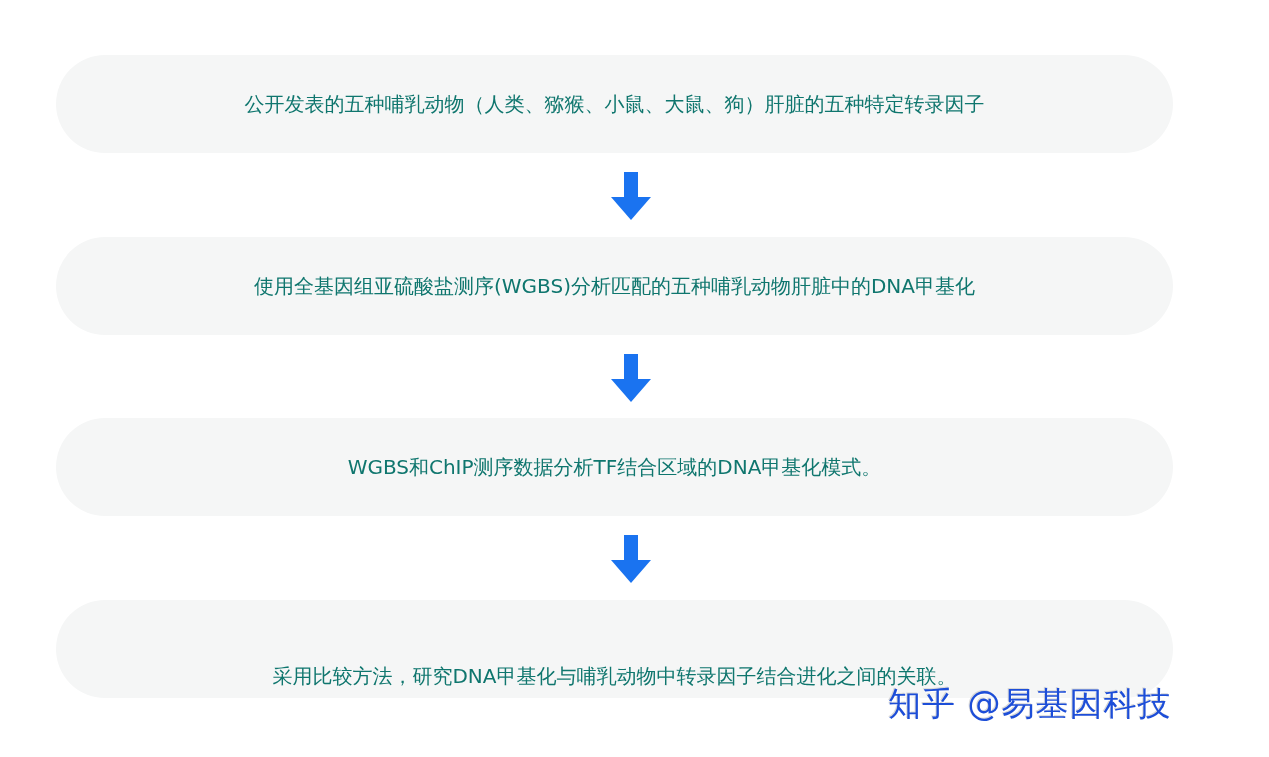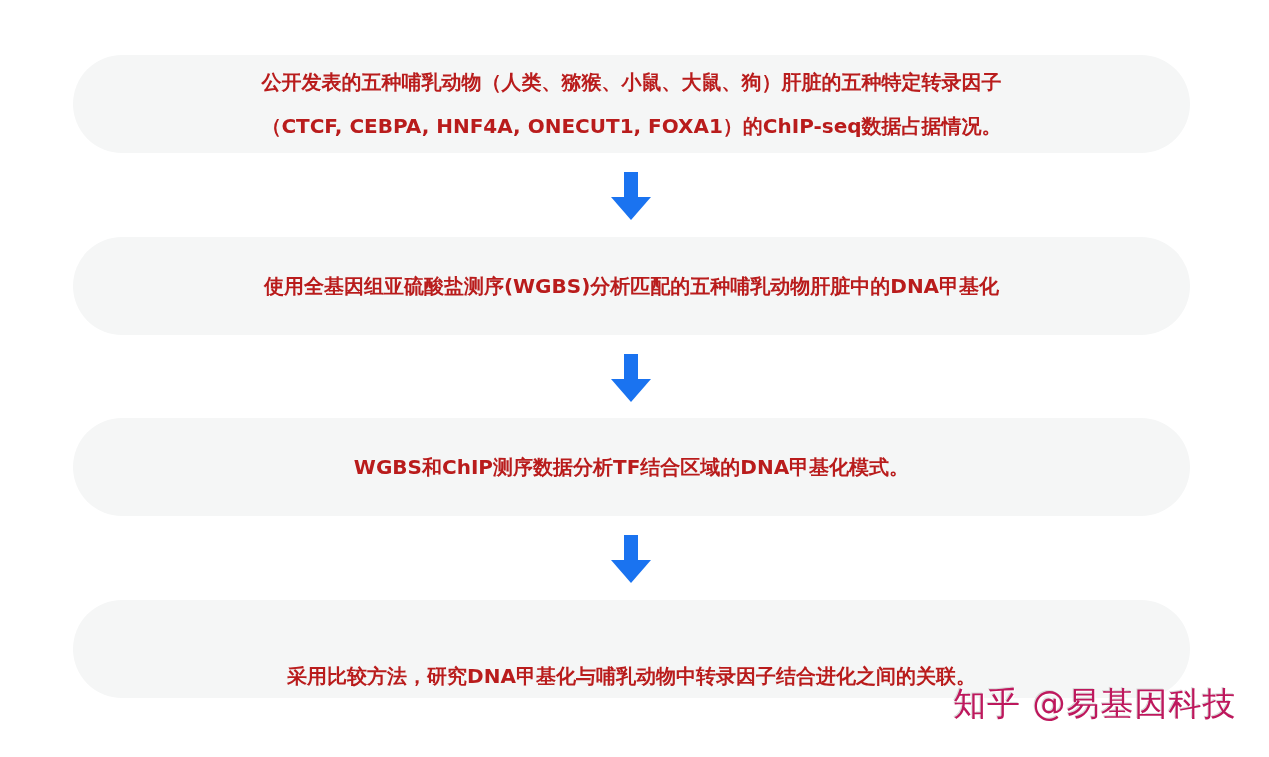--- a/index.html
+++ b/index.html
@@ -1,46 +1,45 @@
 <!DOCTYPE html>
 <html><head>
   <meta charset="utf-8">
   <style>
     html, body { margin: 0; padding: 0; }
     body {
       width: 1269px; height: 757px; background: #ffffff; position: relative; overflow: hidden;
       font-family: "DejaVu Sans", "Liberation Sans", sans-serif;
     }
     .step {
-      position: absolute; left: 73px; width: 1117px; height: 98px;
+      position: absolute; left: 56px; width: 1117px; height: 98px;
       background: #f5f6f6; border-radius: 49px;
       display: flex; flex-direction: column; align-items: center; justify-content: center;
-      color: #b91c1c; font-size: 20px; line-height: 44px; text-align: center; font-weight: bold;
+      color: #0f766e; font-size: 20px; line-height: 44px; text-align: center;
     }
     .step span { display: block; white-space: nowrap; }
     .arrow { position: absolute; left: 611px; width: 40px; height: 50px; }
     .arrow .shaft { position: absolute; left: 13px; top: 0; width: 14px; height: 26px; background: var(--c); }
     .arrow .head {
       position: absolute; left: 0; top: 25px; width: 0; height: 0;
       border-left: 20px solid transparent; border-right: 20px solid transparent;
       border-top: 23px solid var(--c);
     }
     .watermark {
-      position: absolute; left: 953px; top: 682px; font-size: 33px; color: #be185d;
+      position: absolute; left: 888px; top: 682px; font-size: 33px; color: #1d4ed8;
       letter-spacing: 1px; white-space: nowrap;
       text-shadow: 1px 1px 0 #ffffff, -1px -1px 0 #d8d8d8;
     }
   </style>
 </head>
 <body>
 
 <div>
   <div class="step" style="top:55px;">
     <span>公开发表的五种哺乳动物（人类、猕猴、小鼠、大鼠、狗）肝脏的五种特定转录因子</span>
-    <span>（CTCF, CEBPA, HNF4A, ONECUT1, FOXA1）的ChIP-seq数据占据情况。</span>
   </div>
   <div class="arrow" style="top:172px; --c:#1a73f0;">
     <div class="shaft"></div>
       <div class="head"></div>
   </div>
 
   <div class="step" style="top:237px;">
     <span>使用全基因组亚硫酸盐测序(WGBS)分析匹配的五种哺乳动物肝脏中的DNA甲基化</span>
   </div>
   <div class="arrow" style="top:354px; --c:#1a73f0;">

